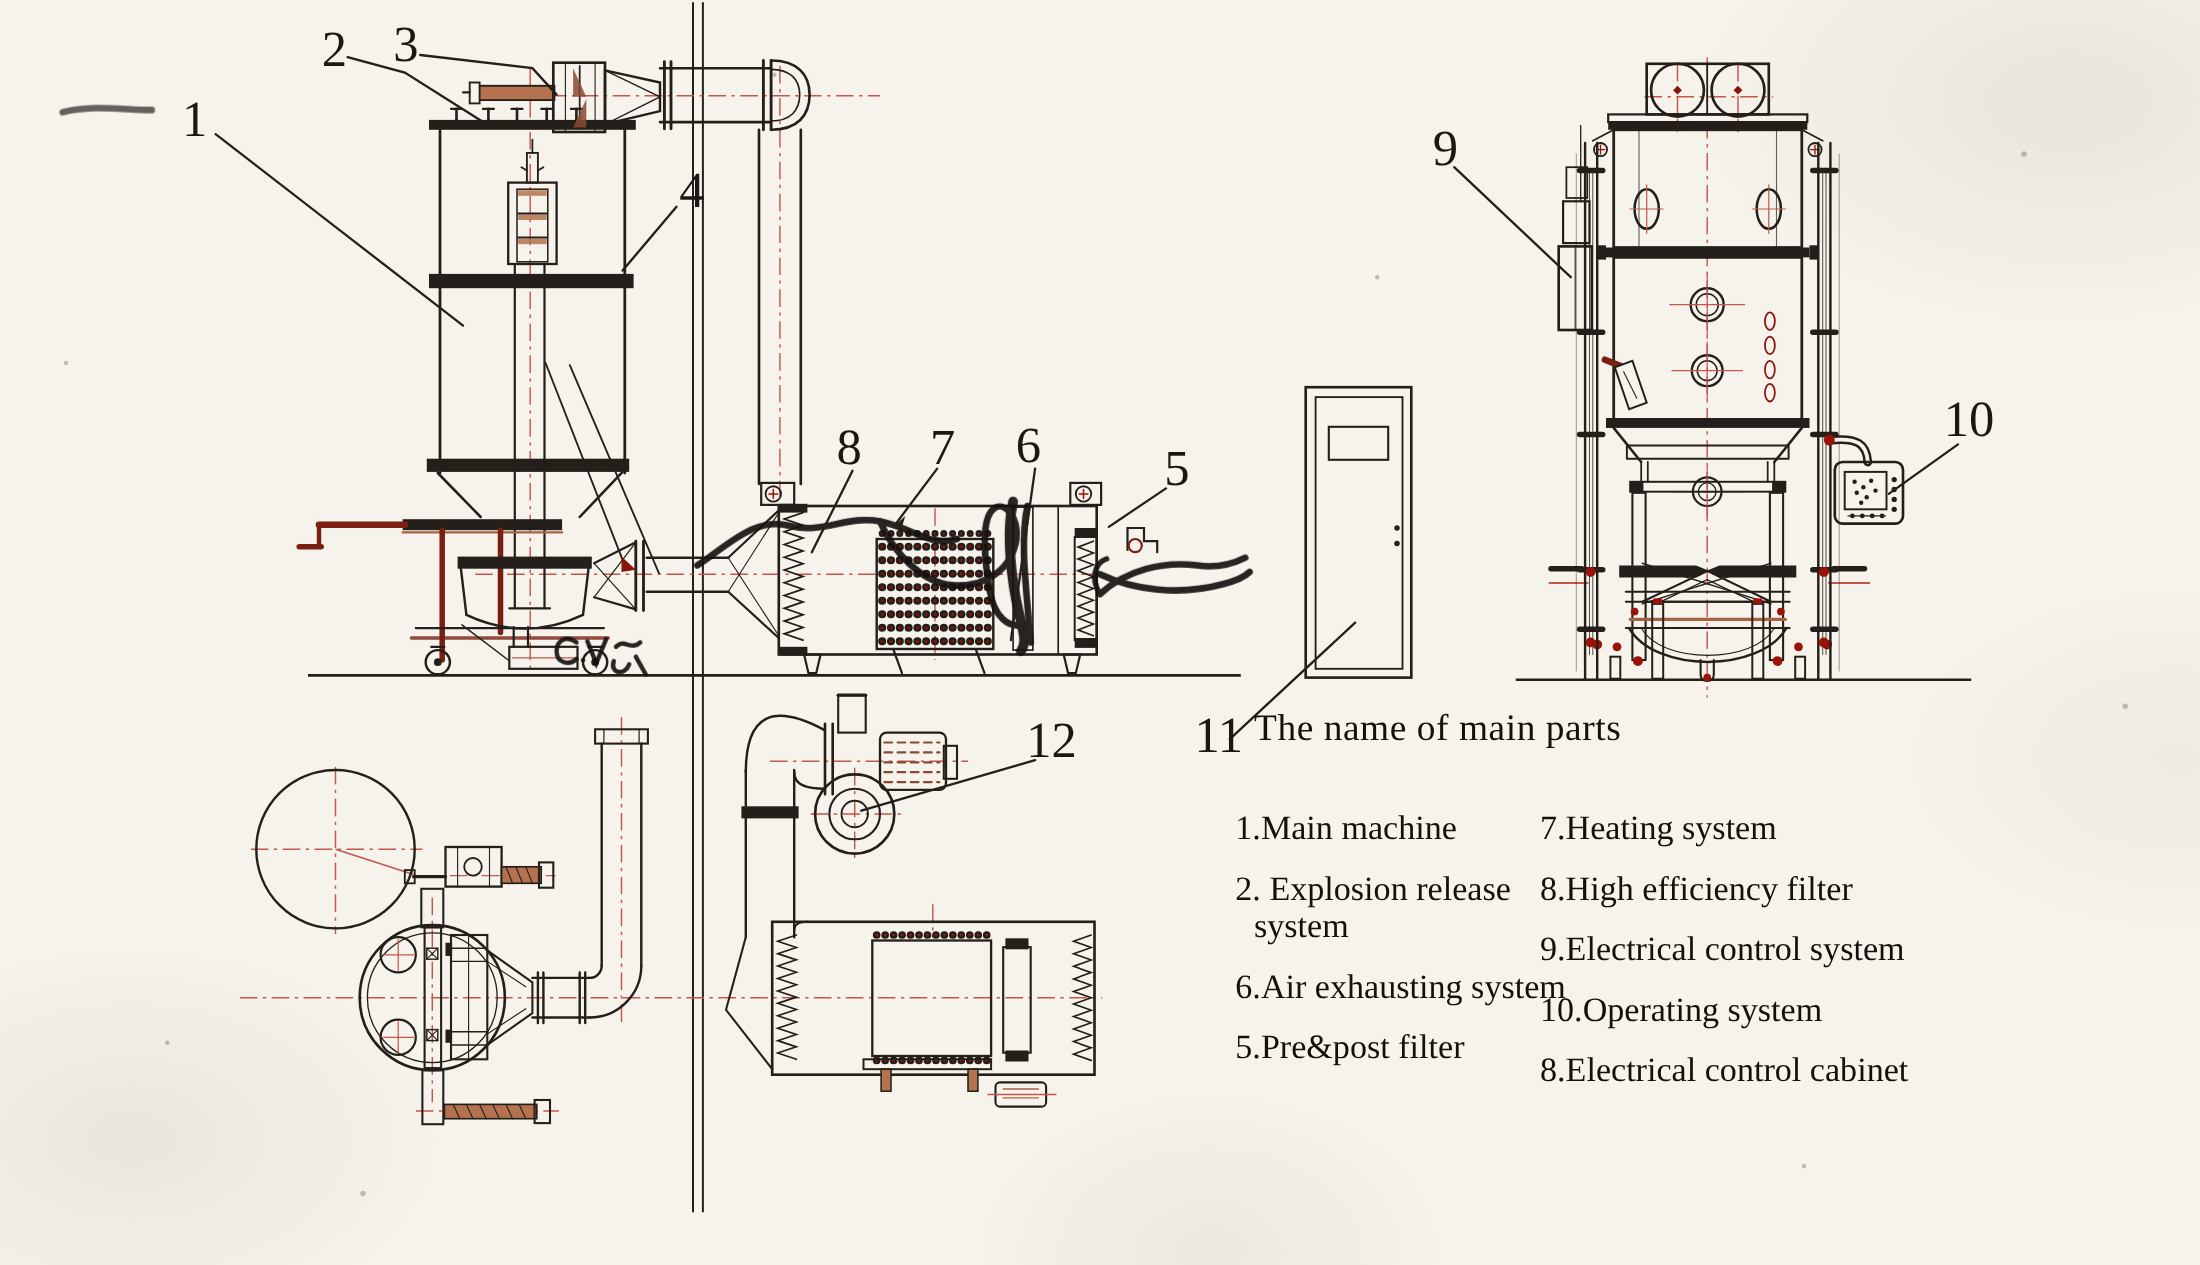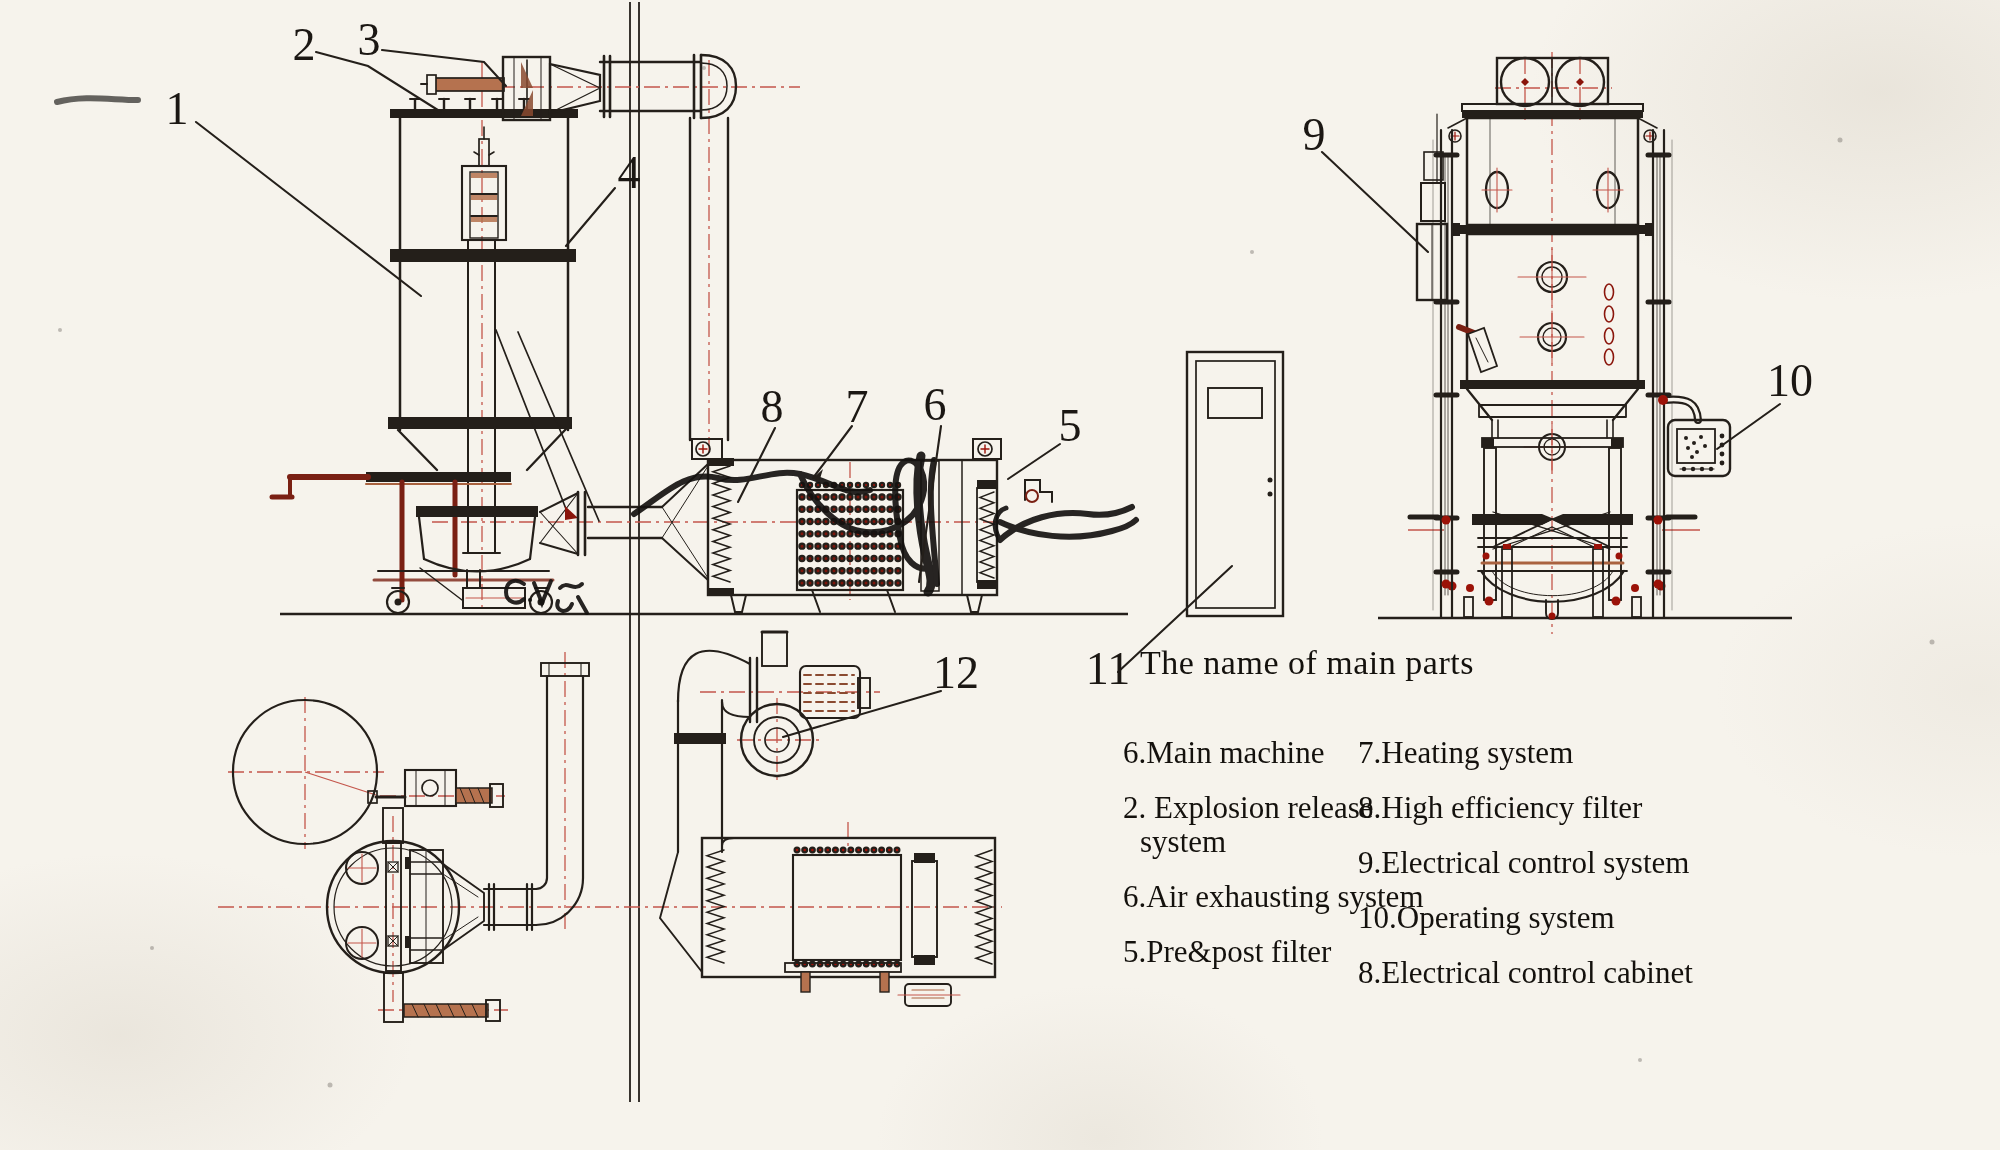--- a/index.html
+++ b/index.html
@@ -14,21 +14,21 @@
       #f6f3ec;
   }
   svg{position:absolute;inset:0;}
   .legend{position:absolute;color:#16130f;}
   .legend-title{
     position:absolute;left:1140px;top:644px;width:380px;text-align:left;
     font-size:34px;letter-spacing:.5px;color:#14110d;
   }
   .legend-col{position:absolute;top:736px;font-size:31px;line-height:34px;color:#14110d;}
   .legend-left{left:1123px;width:330px;}
-  .legend-right{left:1358px;width:440px;white-space:nowrap;}
+  .legend-right{left:1400px;width:440px;white-space:nowrap;}
   .legend-item{margin:0 0 21px 0;padding-left:17px;text-indent:-17px;}
   .callout-num{font-family:"Liberation Serif",serif;fill:#1b1713;}
 </style>
 </head>
 <body>
 
 <div class="paper">
 
 <svg viewBox="0 0 2000 1150">
 
@@ -601,21 +601,21 @@
         <circle cx="1252" cy="252" r="2"></circle>
         <circle cx="330" cy="1085" r="2.5"></circle>
     <circle cx="1640" cy="1060" r="2"></circle>
         <circle cx="60" cy="330" r="2"></circle>
   </g>
 </svg>
 
   <div class="legend">
     <div class="legend-title">The name of  main parts</div>
     <div class="legend-col legend-left">
-      <div class="legend-item">6.Main machine</div>
+      <div class="legend-item">1.Main machine</div>
       <div class="legend-item">2. Explosion release system</div>
       <div class="legend-item">6.Air exhausting system</div>
       <div class="legend-item">5.Pre&amp;post filter</div>
     </div>
     <div class="legend-col legend-right">
       <div class="legend-item">7.Heating system</div>
       <div class="legend-item">8.High efficiency filter</div>
       <div class="legend-item">9.Electrical control system</div>
       <div class="legend-item">10.Operating system</div>
       <div class="legend-item">8.Electrical control cabinet</div>

